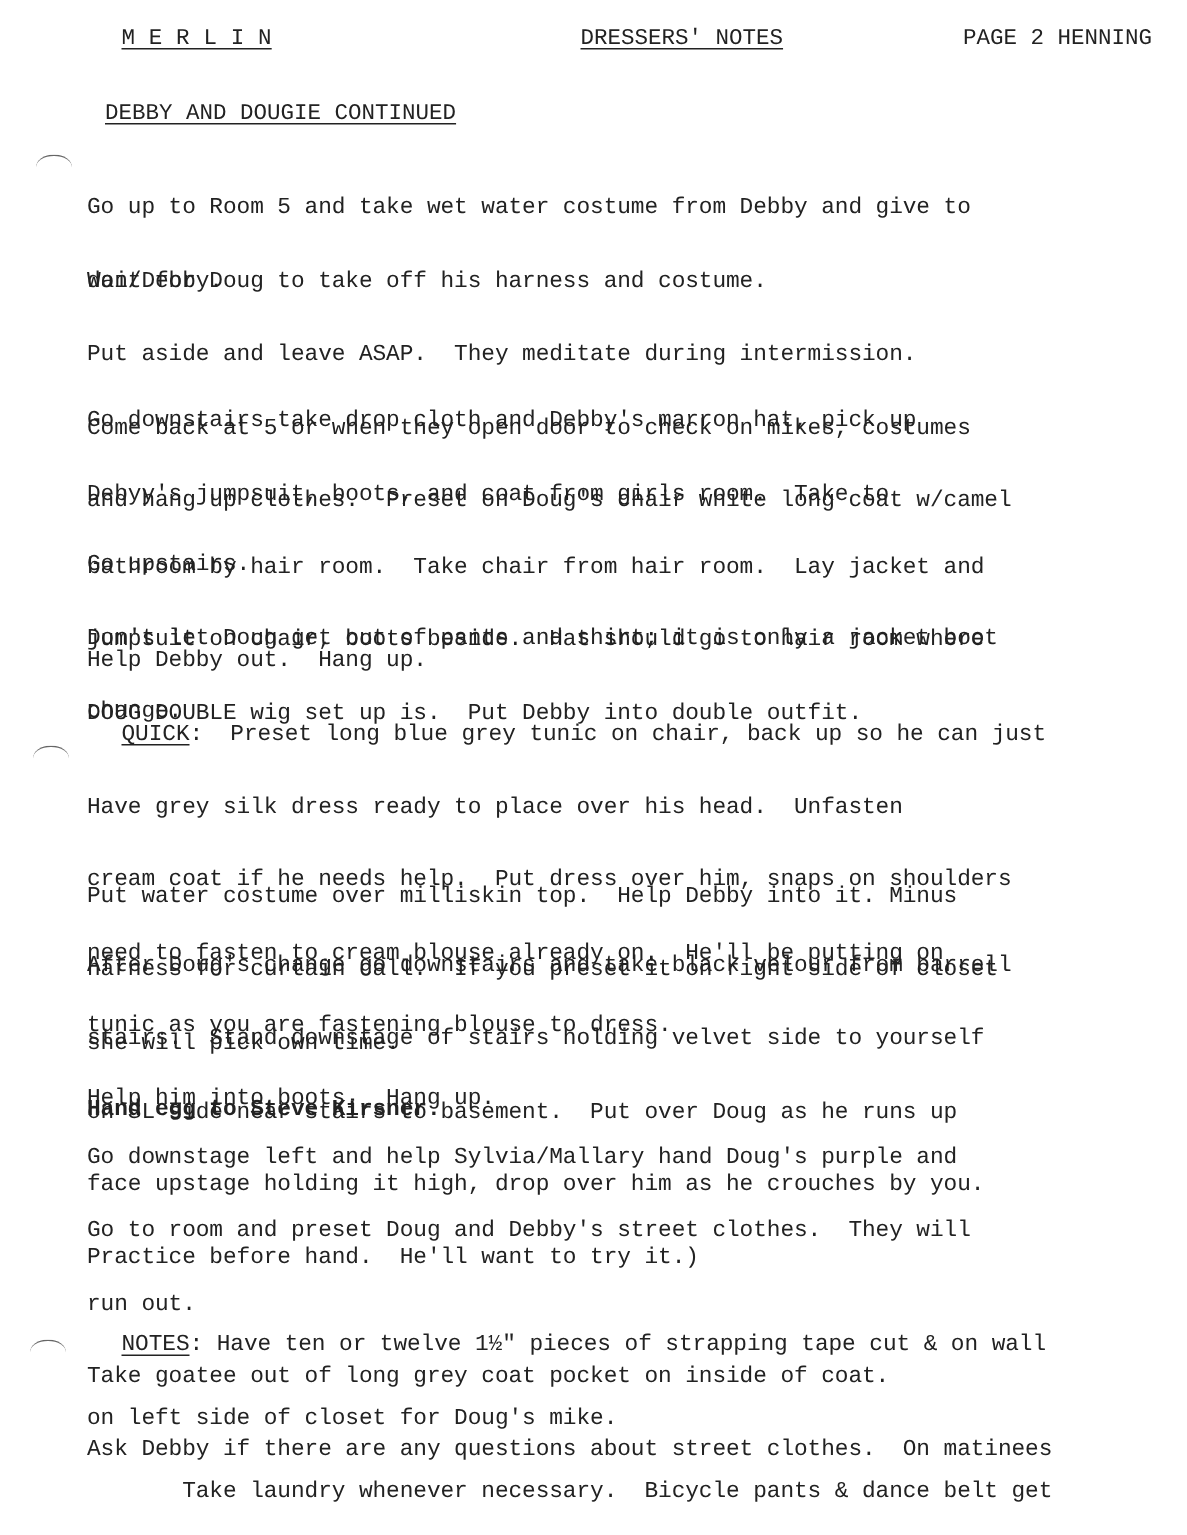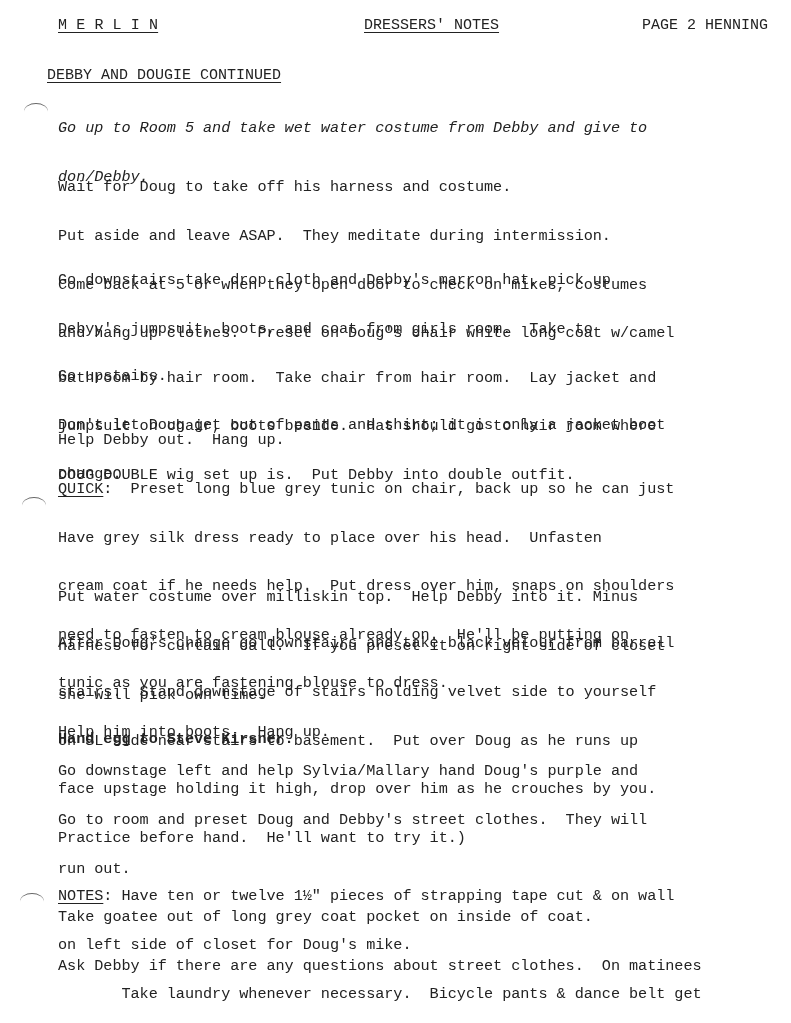--- a/index.html
+++ b/index.html
@@ -1,37 +1,37 @@
 <!DOCTYPE html>
 <html><head>
 <meta charset="utf-8">
 <style>
   html, body { margin:0; padding:0; background:#ffffff; }
   body { width:791px; height:1023px; position:relative; overflow:hidden;
          font-family:"Liberation Mono", "DejaVu Sans Mono", monospace; color:#222; }
   .hdr { position:absolute; top:17px; font-size:15px; line-height:18px; white-space:pre; }
-  .u { text-decoration:underline; text-decoration-thickness:1px; text-underline-offset:3px; }
+  .u { text-decoration:underline; text-decoration-thickness:1px; text-underline-offset:3px;margin-left:23px; }
   #h-left { left:58px; letter-spacing:0.1px; }
   #h-mid { left:364px; }
   #h-right { left:642px; }
   #section-title { position:absolute; left:47px; top:67px; font-size:15px; line-height:18px; white-space:pre; }
   .para { position:absolute; left:58px; font-size:15.2px; line-height:16.2px; white-space:pre; letter-spacing:-0.05px; }
   .mark { position:absolute; width:24px; height:16px; border-top:1.4px solid #666; border-radius:50% 50% 0 0; }
 </style>
 </head>
 <body>
 
 <div id="h-left" class="hdr u">M E R L I N</div>
 <div id="h-mid" class="hdr u">DRESSERS' NOTES</div>
 <div id="h-right" class="hdr">PAGE 2 HENNING</div>
 
 <div id="section-title" class="u">DEBBY AND DOUGIE CONTINUED</div>
 
 <div id="body-text">
-  <div class="para" style="top: 88px; font-style: italic;">
+  <div class="para" style="top: 98px;">
     <div>Go up to Room 5 and take wet water costume from Debby and give to</div>
     <div>don/Debby.</div>
   </div>
   <div class="para" style="top: 147px;">
     <div>Wait for Doug to take off his harness and costume.</div>
     <div>Put aside and leave ASAP.  They meditate during intermission.</div>
     <div>Come back at 5 or when they open door to check on mikes, costumes</div>
     <div>and hang up clothes.  Preset on Doug's chair white long coat w/camel</div>
   </div>
   <div class="para" style="top: 240px;">

